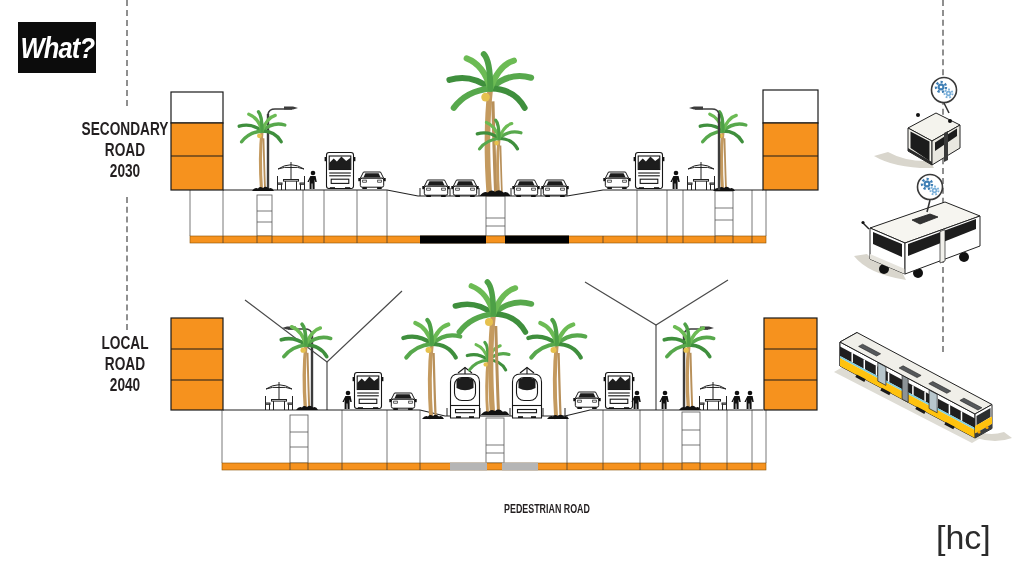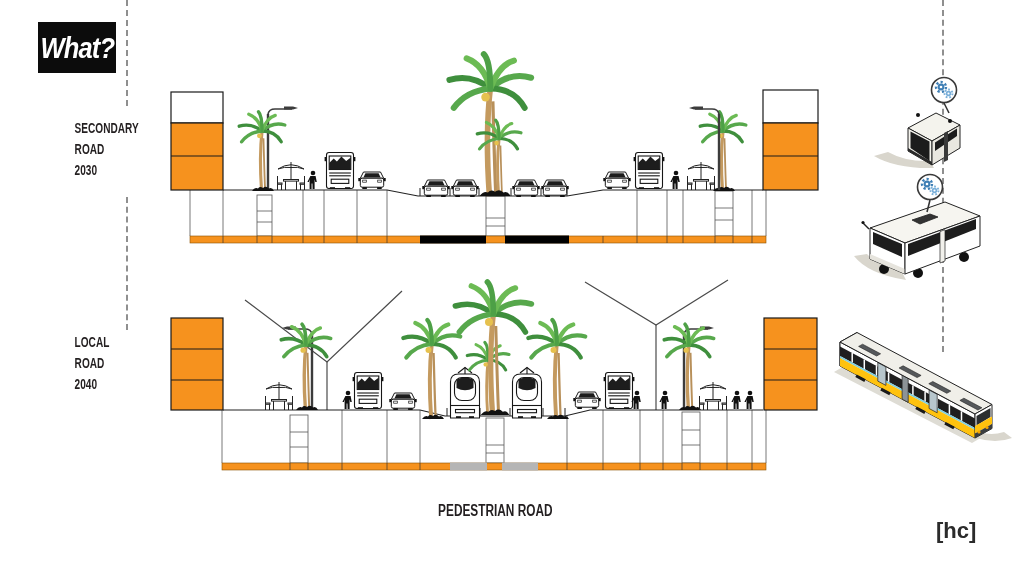--- a/index.html
+++ b/index.html
@@ -1,30 +1,30 @@
 <!DOCTYPE html>
 <html><head>
 <meta charset="utf-8">
 <style>
   html,body{margin:0;padding:0;background:#fff;}
   #canvas{position:relative;width:1024px;height:576px;background:#fff;overflow:hidden;
           font-family:"Liberation Sans",sans-serif;}
   .abs{position:absolute;}
   .dash{width:0;border-left:2px dashed #8f8f8f;}
-  .what-badge{left:38px;top:22px;width:78px;height:51px;background:#0c0c0c;
+  .what-badge{left:18px;top:22px;width:78px;height:51px;background:#0c0c0c;
               display:flex;align-items:center;justify-content:center;z-index:5;text-align:right;}
   .what-text{color:#fff;font-size:30px;font-weight:bold;font-style:italic;
              transform:scaleX(0.85);letter-spacing:-1px;}
-  .road-label{width:140px;text-align:left;color:#231F20;font-weight:bold;
-              font-size:14px;line-height:21px;z-index:4;}
+  .road-label{width:140px;text-align:center;color:#231F20;font-weight:bold;
+              font-size:19px;line-height:21px;z-index:4;}
   .road-label div{transform:scaleX(0.72);transform-origin:center;white-space:nowrap;}
-  .bottom-label{left:385px;top:502px;width:220px;text-align:center;color:#231F20;
-                font-weight:bold;font-size:16px;}
+  .bottom-label{left:385px;top:502px;width:220px;text-align:right;color:#231F20;
+                font-weight:bold;font-size:12px;}
   .bottom-label span{display:inline-block;transform:scaleX(0.74);white-space:nowrap;}
-  .logo{left:936px;top:518px;color:#2b2b2b;font-size:22px;font-weight:bold;letter-spacing:0px;}
+  .logo{left:936px;top:518px;color:#2b2b2b;font-size:34px;font-weight:normal;letter-spacing:0px;}
   svg{overflow:visible;}
   .lay1{z-index:1}.lay2{z-index:2}.lay3{z-index:3}
 </style>
 </head>
 <body>
 
 <div id="canvas">
 
   <svg width="0" height="0" class="abs" aria-hidden="true">
     <defs>

